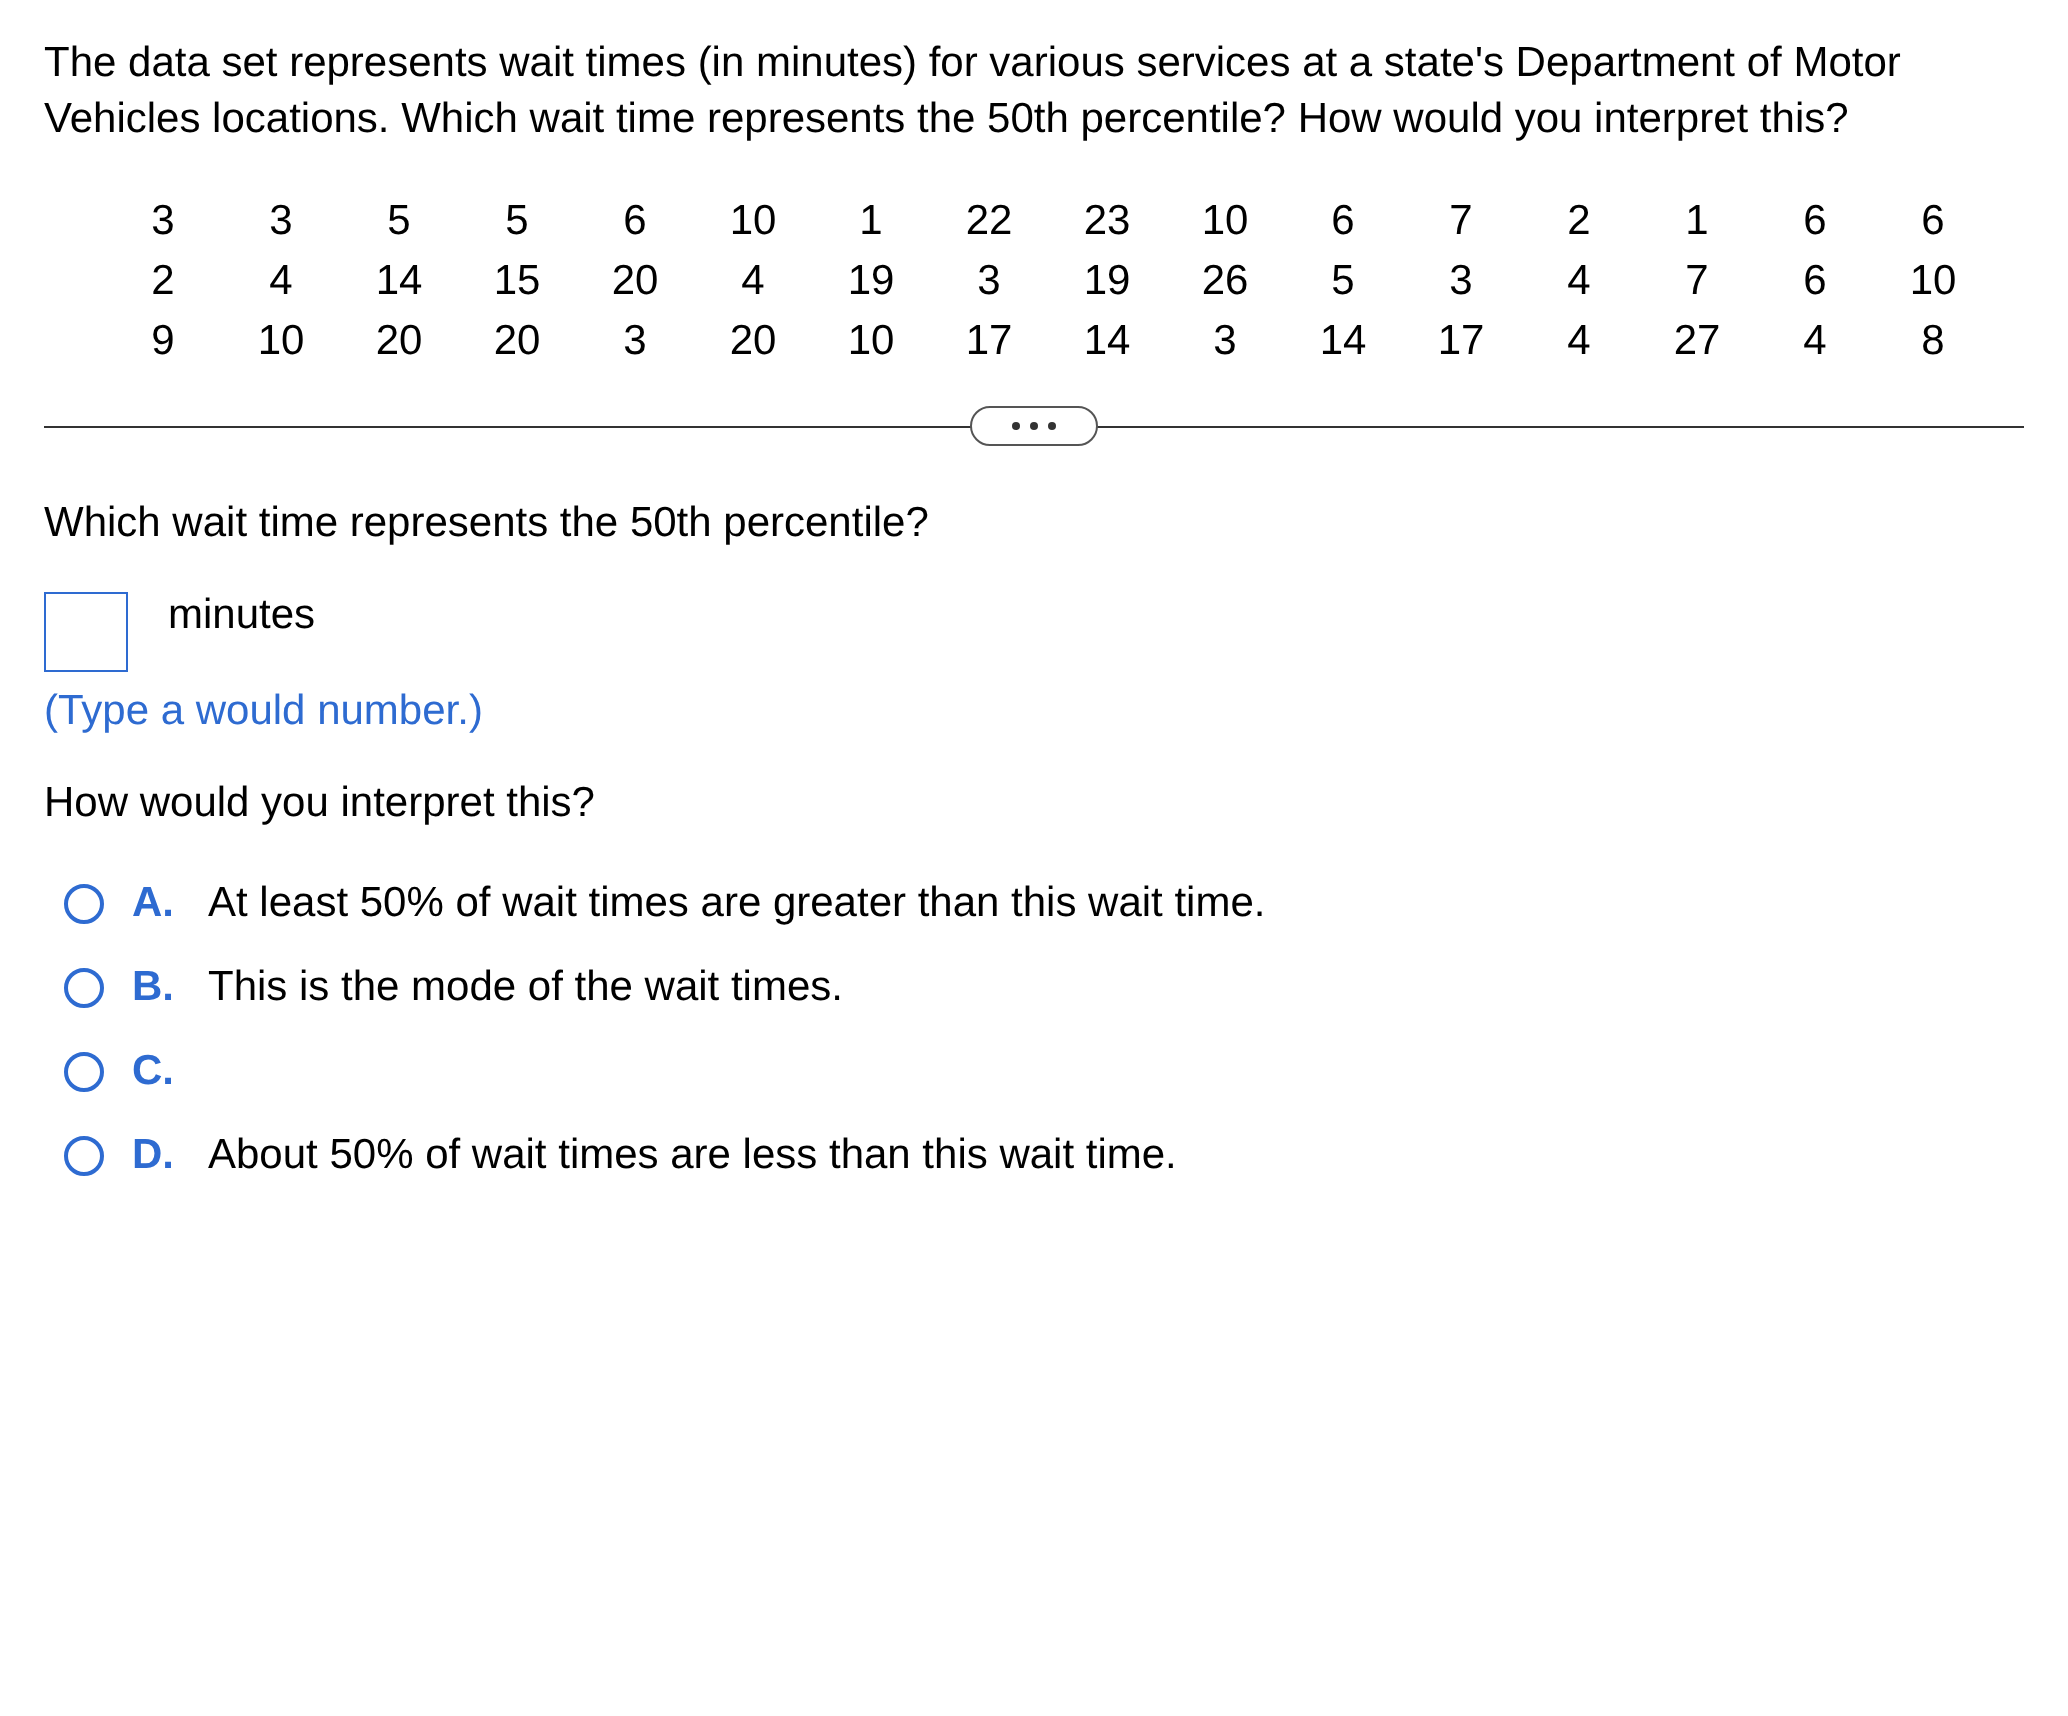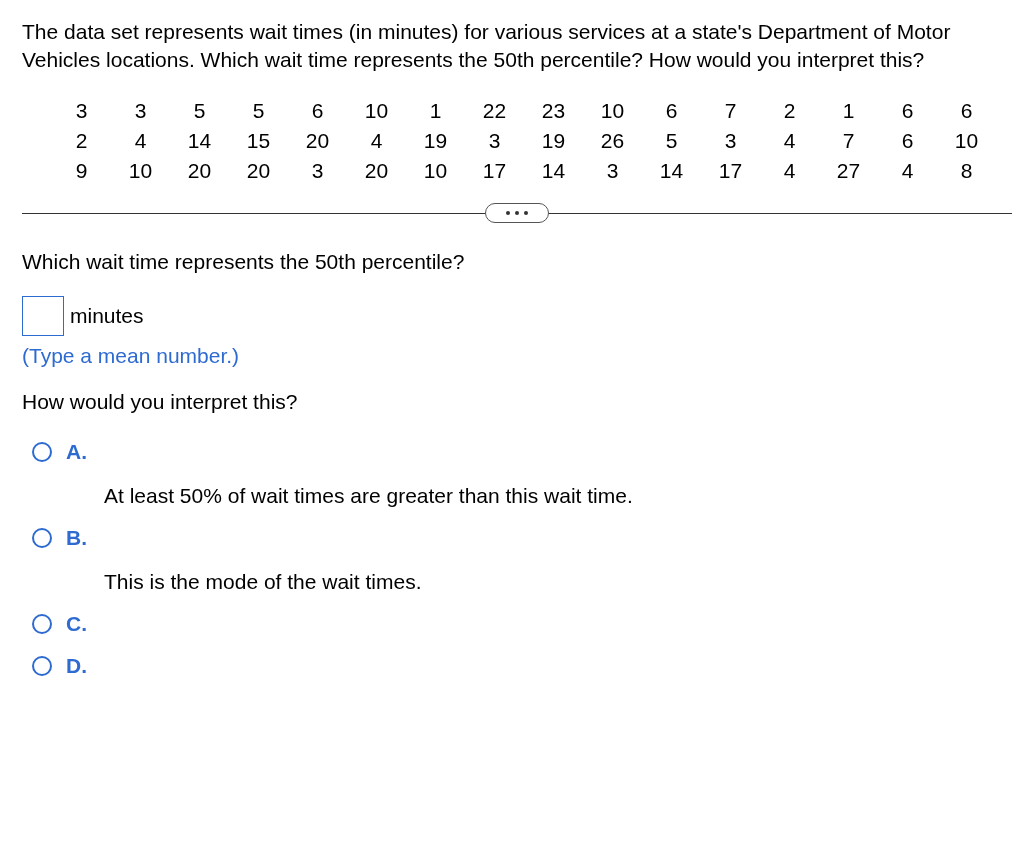--- a/index.html
+++ b/index.html
@@ -48,21 +48,21 @@
       width: 64px;
       height: 20px;
       display: flex;
       align-items: center;
       justify-content: center;
       gap: 5px;
       cursor: pointer;
     }
     .dot { width: 4px; height: 4px; background: #333; border-radius: 50%; }
     .subq { margin-bottom: 22px; }
-    .input-row { display: flex; align-items: center; gap: 6px; margin-bottom: 8px; }
+    .input-row { display: flex; align-items: flex-start; gap: 20px; margin-bottom: 8px; }
     .num-input {
       width: 42px;
       height: 40px;
       border: 1.5px solid #2e6bd1;
       font-size: 18px;
       text-align: center;
     }
     .hint { color: #2e6bd1; margin-bottom: 22px; }
     .options { margin-top: 26px; padding-left: 10px; }
     .opt {
@@ -74,21 +74,21 @@
     }
     .radio {
       width: 20px;
       height: 20px;
       border: 2px solid #2e6bd1;
       border-radius: 50%;
       flex-shrink: 0;
       margin-top: 2px;
     }
     .opt-letter { font-weight: bold; color: #2e6bd1; width: 24px; flex-shrink: 0; }
-    .opt-text { color: #000; margin-top: 44px; }
+    .opt-text { color: #000; }
   </style>
 </head>
 <body>
 
 <div class="question-text">The data set represents wait times (in minutes) for various services at a state's Department of Motor Vehicles locations. Which wait time represents the 50th percentile? How would you interpret this?</div>
 
 <div class="data-grid" id="data-grid">
     <div class="data-row">
       <div class="data-cell">3</div>
       <div class="data-cell">3</div>
@@ -153,21 +153,21 @@
     <span class="dot"></span>
   </div>
 </div>
 
 <div class="subq">Which wait time represents the 50th percentile?</div>
 
 <div class="input-row">
   <input class="num-input" type="text" value="" style="">
   <span>minutes</span>
 </div>
-<div class="hint">(Type a mean number.)</div>
+<div class="hint">(Type a would number.)</div>
 
 <div class="subq">How would you interpret this?</div>
 
 <div class="options" id="options">
     <div class="opt">
       <div class="radio"></div>
       <div class="opt-letter">A.</div>
       <div class="opt-text">At least 50% of wait times are greater than this wait time.</div>
     </div>
     <div class="opt">
@@ -175,14 +175,15 @@
       <div class="opt-letter">B.</div>
       <div class="opt-text">This is the mode of the wait times.</div>
     </div>
     <div class="opt">
       <div class="radio"></div>
       <div class="opt-letter">C.</div>
     </div>
     <div class="opt">
       <div class="radio"></div>
       <div class="opt-letter">D.</div>
+      <div class="opt-text">About 50% of wait times are less than this wait time.</div>
     </div>
   </div>
 
 </body></html>

